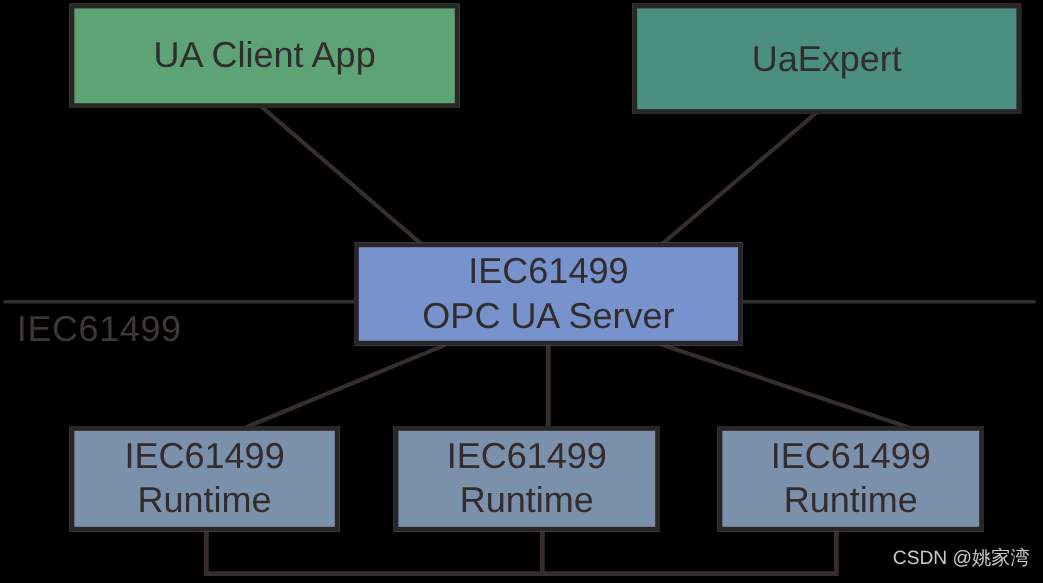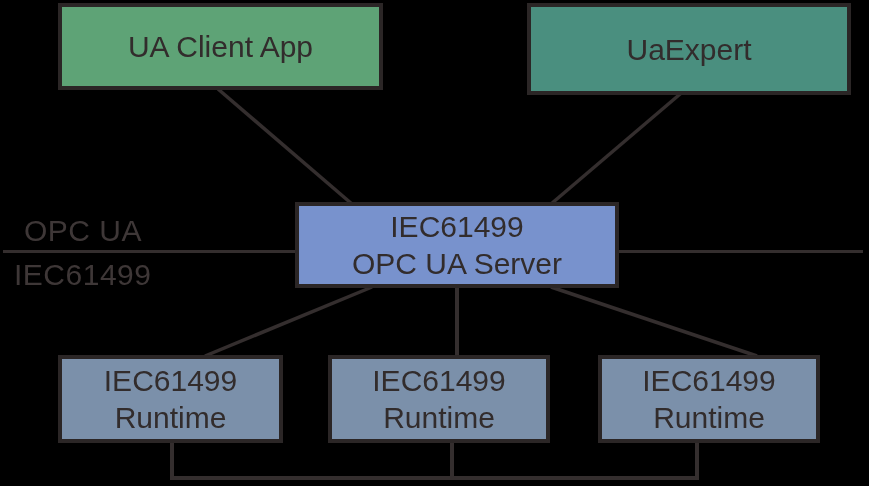--- a/index.html
+++ b/index.html
@@ -102,18 +102,18 @@
   <div class="node runtime" id="node-runtime-2">
     <span>IEC61499</span>
     <span>Runtime</span>
   </div>
 
   <div class="node runtime" id="node-runtime-3">
     <span>IEC61499</span>
     <span>Runtime</span>
   </div>
 
-  <div class="layer-label" id="label-opcua">OPC UA</div>
 
   <div class="layer-label" id="label-iec61499">IEC61499</div>
 
+  <div id="watermark">CSDN @姚家湾</div>
 
 </div>
 
 </body></html>

